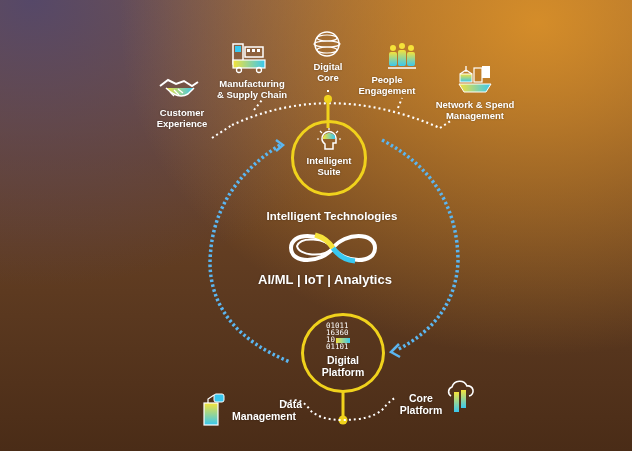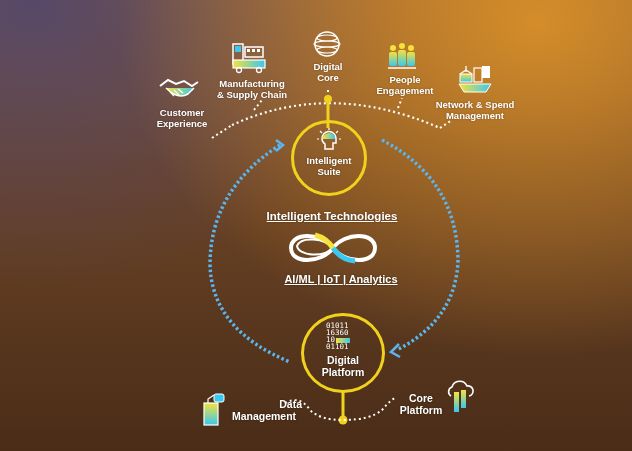--- a/index.html
+++ b/index.html
@@ -6,21 +6,21 @@
   body{width:632px;height:451px;overflow:hidden;position:relative;
     font-family:"Liberation Sans","DejaVu Sans",sans-serif;color:#fff;
     background:
       radial-gradient(ellipse at 85% 5%, rgba(226,150,40,0.85) 0%, rgba(226,150,40,0) 55%),
       radial-gradient(ellipse at 5% 0%, rgba(80,70,110,0.9) 0%, rgba(80,70,110,0) 45%),
       linear-gradient(180deg,#8a5a32 0%,#6e4526 35%,#5a381f 70%,#4a2c17 100%);
   }
   .lbl{position:absolute;font-weight:bold;text-align:center;line-height:1.15;
     text-shadow:0 0 2px rgba(0,0,0,0.4);white-space:nowrap;}
   .small{font-size:9.5px;}
-  .mid{font-size:11px;text-decoration:underline;}
+  .mid{font-size:11px;}
   .ic{position:absolute;}
   svg{overflow:visible;}
   .circle{position:absolute;border:3.5px solid #f0d21c;border-radius:50%;box-sizing:border-box;}
 </style>
 </head>
 <body>
 
 <svg width="632" height="451" style="position:absolute;left:0;top:0;">
   <defs>
     <linearGradient id="yc" x1="0" y1="0" x2="0" y2="1">
@@ -101,21 +101,21 @@
 <div>
   <svg class="ic" style="left:388px;top:42px" width="28" height="28" viewBox="0 0 28 28">
     <circle cx="5" cy="6" r="3" fill="#f5e23a"></circle>
       <circle cx="14" cy="4" r="3" fill="#f5e23a"></circle>
       <circle cx="23" cy="6" r="3" fill="#f5e23a"></circle>
     <rect x="1" y="10" width="8" height="14" rx="2" fill="url(#yc)"></rect>
     <rect x="10" y="8" width="8" height="16" rx="2" fill="url(#yc)"></rect>
     <rect x="19" y="10" width="8" height="14" rx="2" fill="url(#yc)"></rect>
     <line x1="0" y1="26" x2="28" y2="26" stroke="#fff" stroke-width="1.5"></line>
   </svg>
-  <div class="lbl small" style="left:374px;top:75px;width:62px">
+  <div class="lbl small" style="left:356px;top:75px;width:62px">
     <div>People</div>
     <div>Engagement</div>
   </div>
 </div>
 
 <div>
   <svg class="ic" style="left:458px;top:64px" width="34" height="30" viewBox="0 0 34 30">
     <path d="M8,2 L8,8 M2,10 L8,6 L14,10" stroke="#fff" stroke-width="1.3" fill="none"></path>
     <rect x="2" y="10" width="12" height="8" fill="url(#yc)" stroke="#fff" stroke-width="1"></rect>
     <rect x="16" y="4" width="8" height="14" fill="none" stroke="#fff" stroke-width="1.2"></rect>
@@ -139,21 +139,21 @@
   <div>Suite</div>
 </div>
 
 <div class="lbl mid" style="left:252px;top:210px;width:160px;font-size:11.5px">Intelligent Technologies</div>
 <svg class="ic" style="left:285px;top:230px" width="96" height="36" viewBox="0 0 96 36">
   <path d="M48,18 C36,2 6,2 6,18 C6,34 36,34 48,18 C60,2 90,2 90,18 C90,34 60,34 48,18 Z" fill="none" stroke="#fff" stroke-width="4"></path>
   <path d="M48,18 C40,8 16,6 12,16 C14,26 38,28 48,18" fill="none" stroke="#fff" stroke-width="2"></path>
   <path d="M30,5 C38,7 44,12 48,18" fill="none" stroke="#f5e23a" stroke-width="5"></path>
   <path d="M48,18 C52,24 58,30 70,31" fill="none" stroke="#38c8f0" stroke-width="5"></path>
 </svg>
-<div class="lbl mid" style="left:271px;top:273px;width:140px;font-size:11px">
+<div class="lbl mid" style="left:255px;top:273px;width:140px;font-size:13px">
   <span>AI/ML</span>
   <span>|</span>
   <span>IoT</span>
   <span>|</span>
   <span>Analytics</span>
 </div>
 
 <div class="circle" style="left:301px;top:313px;width:84px;height:80px;"></div>
 <div style="position:absolute;left:326px;top:322px;font-family:'DejaVu Sans Mono',monospace;font-size:7.5px;line-height:7px;font-weight:normal;">
   <div>01011</div>

